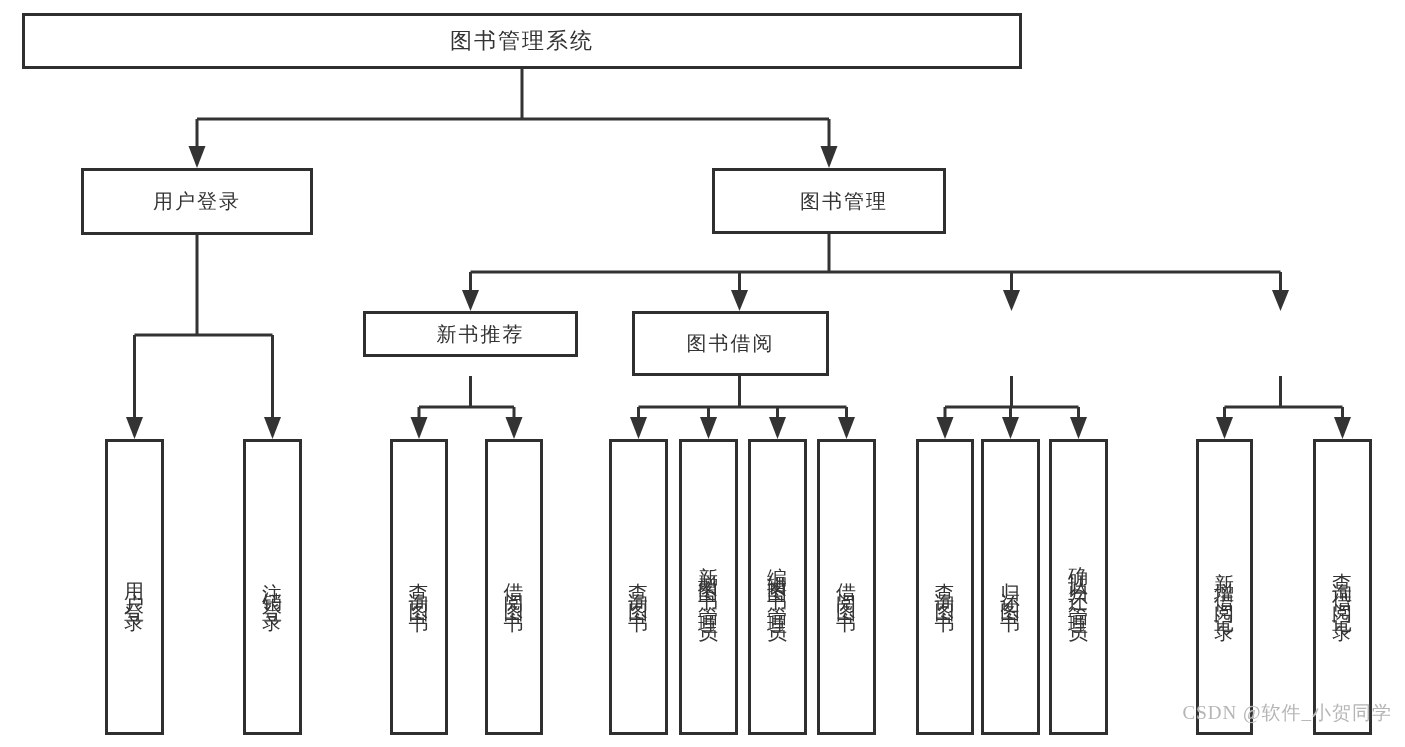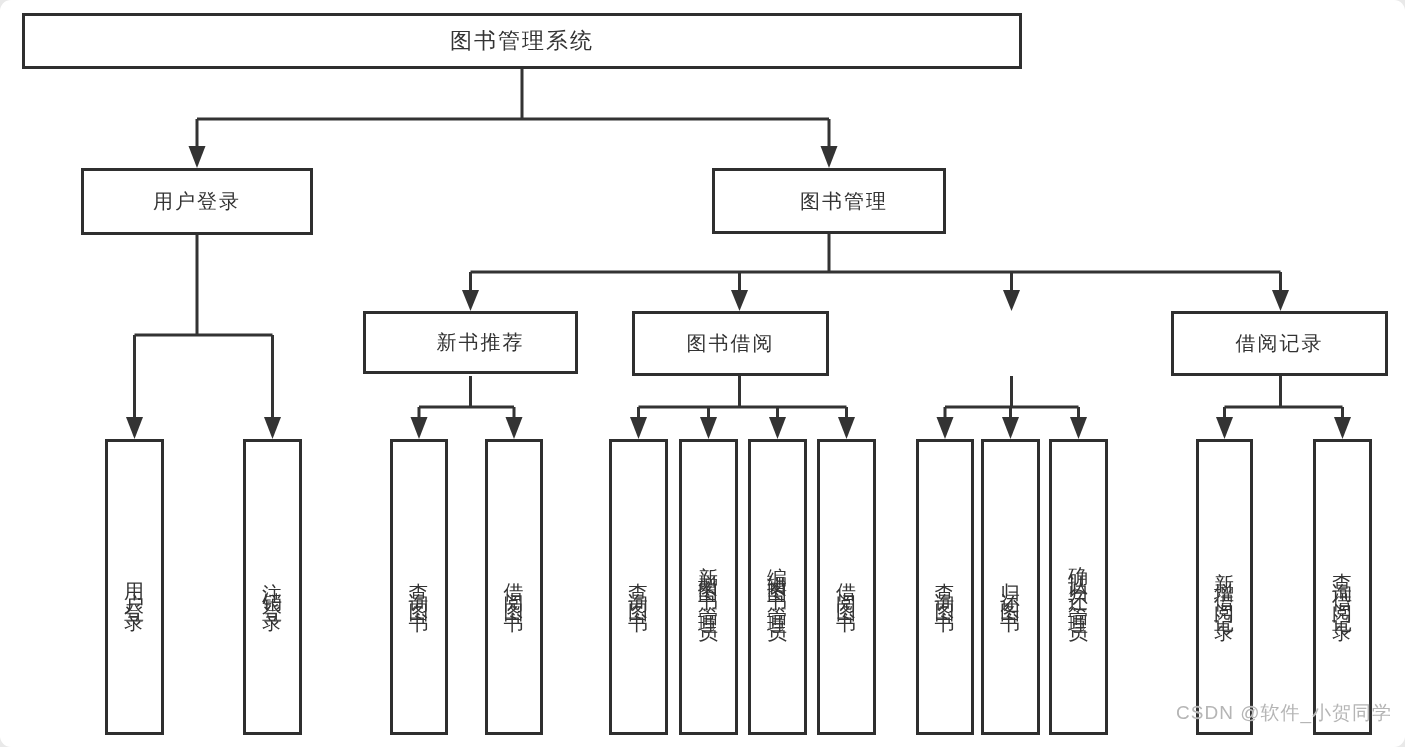--- a/index.html
+++ b/index.html
@@ -8,23 +8,22 @@
     --text:#333333;
     --watermark:#b5b5b5;
     --background:#ffffff;
   }
   html,body{margin:0;padding:0;background:#e9e9e9;}
   #stage{
     position:relative;
     width:1405px;height:747px;
     background:var(--background,#fff);
     overflow:hidden;
-    font-family:Liberation Sans, sans-serif;
+    font-family:Liberation Serif, serif;
     color:var(--text,#333);
-    border-radius:11px;
   }
   .connectors{
     position:absolute;left:0;top:0;width:1405px;height:747px;
     z-index:1;pointer-events:none;
   }
   .connectors path{stroke:var(--line,#333);stroke-width:3;fill:none;}
   .connectors polygon{fill:var(--line,#333);stroke:none;}
   .box{
     position:absolute;
     box-sizing:border-box;
@@ -101,23 +100,22 @@
       <polygon points="1216,417 1233,417 1224.5,439"></polygon>
       <polygon points="1334,417 1351,417 1342.5,439"></polygon>
     </g>
   </svg>
 
   <div class="box title" style="left:22px;top:13px;width:1000px;height:56px;">图书管理系统</div>
 
   <div class="box" style="left:81px;top:168px;width:232px;height:67px;">用户登录</div>
   <div class="box" style="left:712px;top:168px;width:234px;height:66px;padding-left:30px;">图书管理</div>
 
-  <div class="box" style="left:363px;top:311px;width:215px;height:63px;padding-left:20px;">新书推荐</div>
+  <div class="box" style="left:363px;top:311px;width:215px;height:46px;padding-left:20px;">新书推荐</div>
   <div class="box" style="left:632px;top:311px;width:197px;height:65px;">图书借阅</div>
-  <div class="box" style="left:1171px;top:311px;width:217px;height:65px;">借阅记录</div>
 
   <div class="box vbox" style="left:105px;top:439px;width:59px;height:296px;">
     <span class="vlabel">用户登录</span>
   </div>
   <div class="box vbox" style="left:243px;top:439px;width:59px;height:296px;">
     <span class="vlabel">注销登录</span>
   </div>
 
   <div class="box vbox" style="left:390px;top:439px;width:58px;height:296px;">
     <span class="vlabel">查询图书</span>

